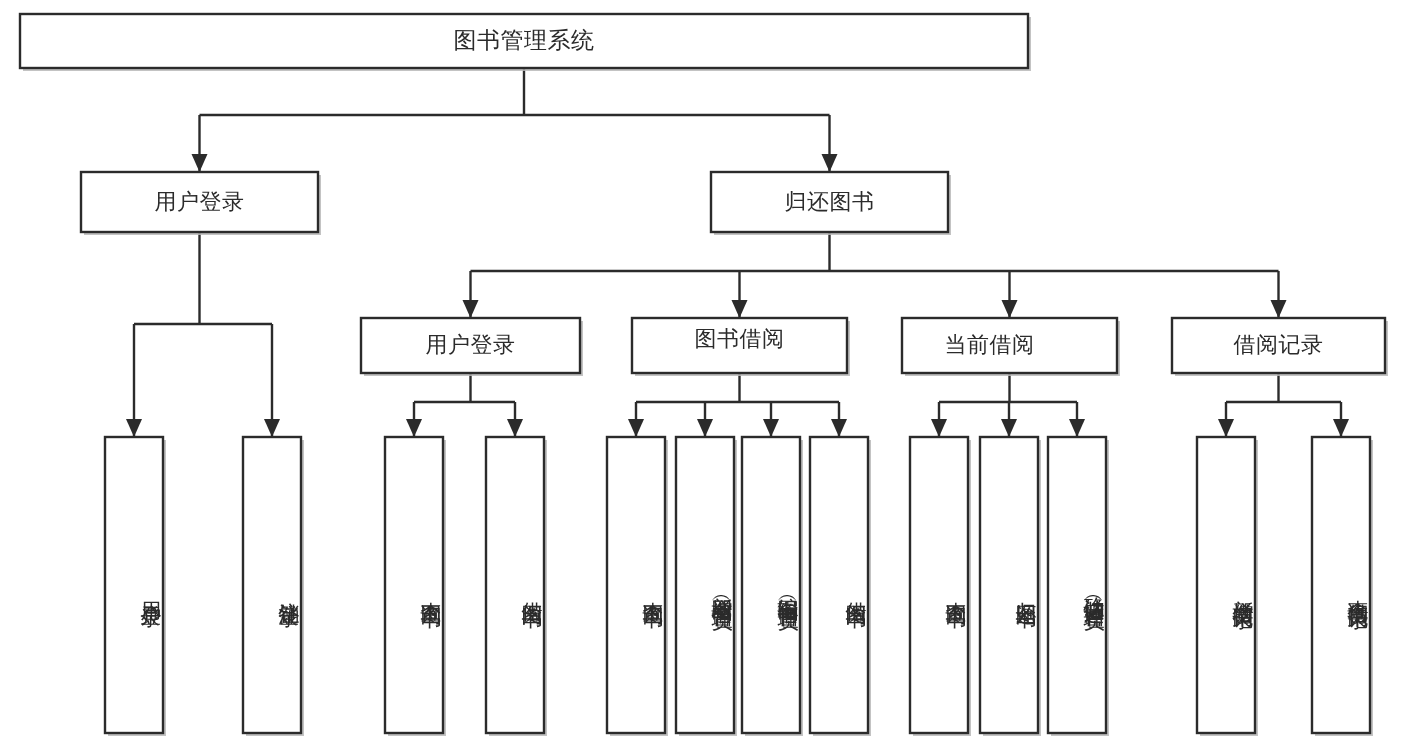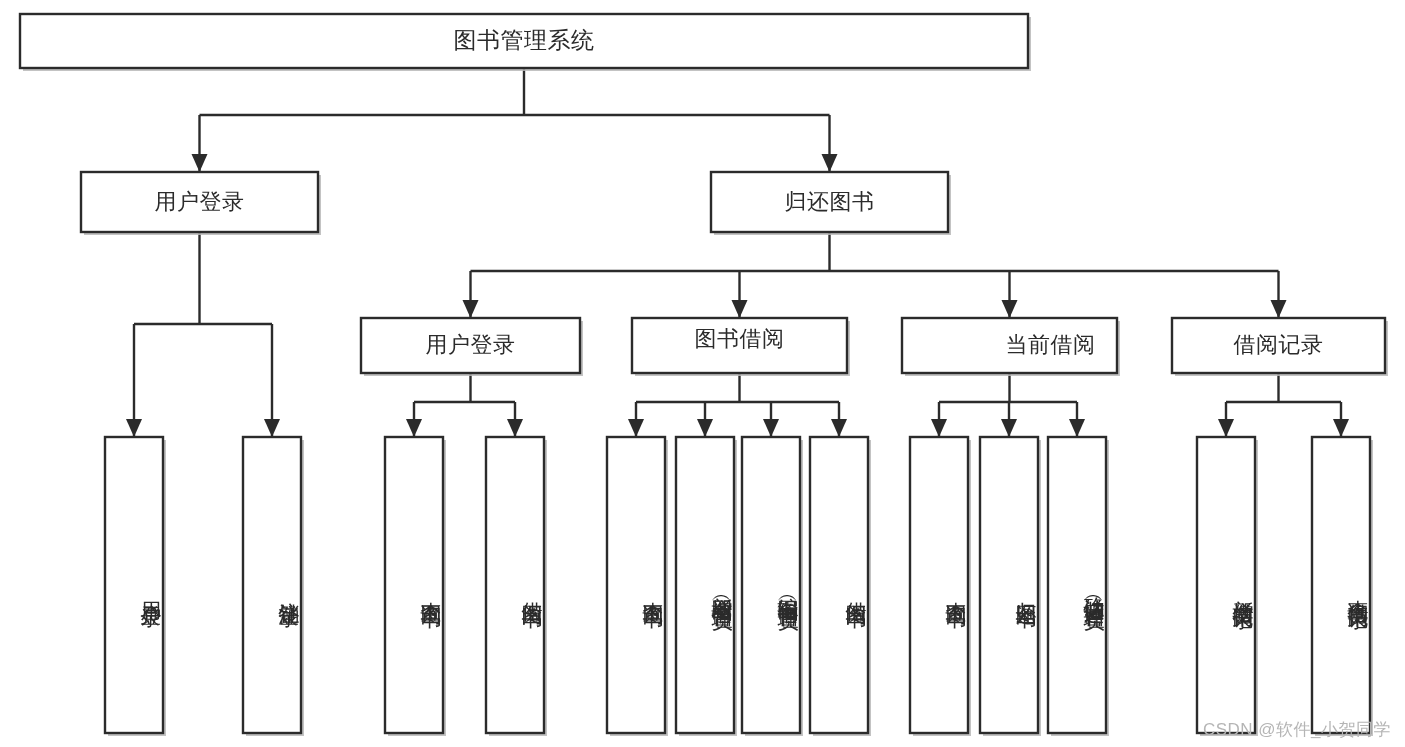--- a/index.html
+++ b/index.html
@@ -187,30 +187,29 @@
         <rect class="node-shadow" x="1315" y="440" width="58" height="296"></rect>
         <rect class="node-rect" x="1312" y="437" width="58" height="296"></rect>
       </g>
   </svg>
   <div id="label-layer">
       <div class="node-label horizontal root" style="left: 20px; top: 14px; width: 1008px; height: 54px;">图书管理系统</div>
       <div class="node-label horizontal" style="left: 81px; top: 172px; width: 237px; height: 60px;">用户登录</div>
       <div class="node-label horizontal" style="left: 711px; top: 172px; width: 237px; height: 60px;">归还图书</div>
       <div class="node-label horizontal" style="left: 361px; top: 318px; width: 219px; height: 55px;">用户登录</div>
       <div class="node-label horizontal" style="left: 632px; top: 312px; width: 215px; height: 55px;">图书借阅</div>
-      <div class="node-label horizontal" style="left: 943px; top: 318px; width: 215px; height: 55px;">当前借阅</div>
+      <div class="node-label horizontal" style="left: 882px; top: 318px; width: 215px; height: 55px;">当前借阅</div>
       <div class="node-label horizontal" style="left: 1172px; top: 318px; width: 213px; height: 55px; border-radius: 6px;">借阅记录</div>
       <div class="node-label vertical" style="left: 105px; top: 437px; width: 58px; height: 296px;">用户登录</div>
       <div class="node-label vertical" style="left: 243px; top: 437px; width: 58px; height: 296px;">注销登录</div>
       <div class="node-label vertical" style="left: 385px; top: 437px; width: 58px; height: 296px;">查询图书</div>
       <div class="node-label vertical" style="left: 486px; top: 437px; width: 58px; height: 296px;">借阅图书</div>
       <div class="node-label vertical" style="left: 607px; top: 437px; width: 58px; height: 296px;">查询图书</div>
       <div class="node-label vertical" style="left: 676px; top: 437px; width: 58px; height: 296px;">新增图书（管理员）</div>
       <div class="node-label vertical" style="left: 742px; top: 437px; width: 58px; height: 296px;">编辑图书（管理员）</div>
       <div class="node-label vertical" style="left: 810px; top: 437px; width: 58px; height: 296px;">借阅图书</div>
       <div class="node-label vertical" style="left: 910px; top: 437px; width: 58px; height: 296px;">查询图书</div>
       <div class="node-label vertical" style="left: 980px; top: 437px; width: 58px; height: 296px;">归还图书</div>
       <div class="node-label vertical" style="left: 1048px; top: 437px; width: 58px; height: 296px;">确认归还（管理员）</div>
       <div class="node-label vertical" style="left: 1197px; top: 437px; width: 58px; height: 296px;">新增借阅记录</div>
       <div class="node-label vertical" style="left: 1312px; top: 437px; width: 58px; height: 296px;">查询借阅记录</div>
     </div>
-  <div class="watermark">CSDN @软件_小贺同学</div>
 </div>
 
 </body></html>

